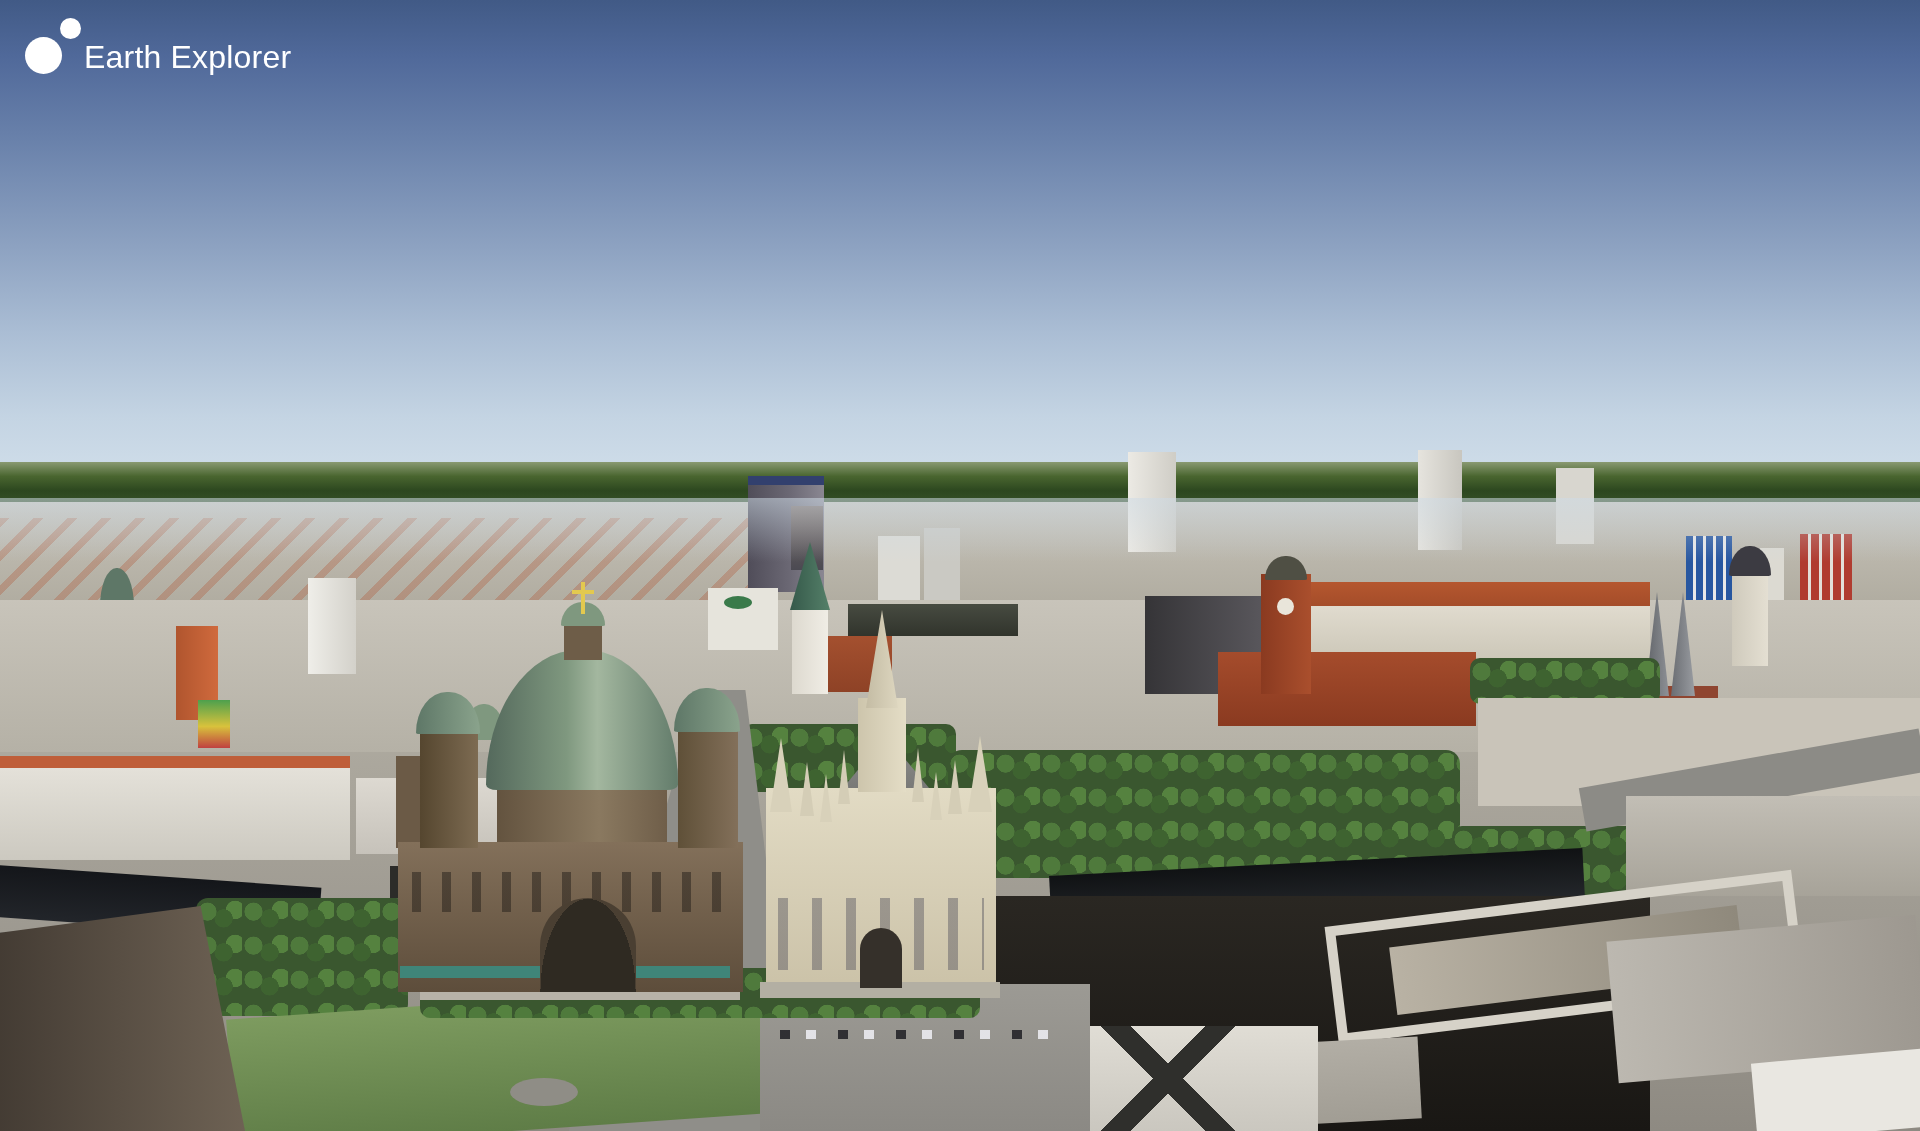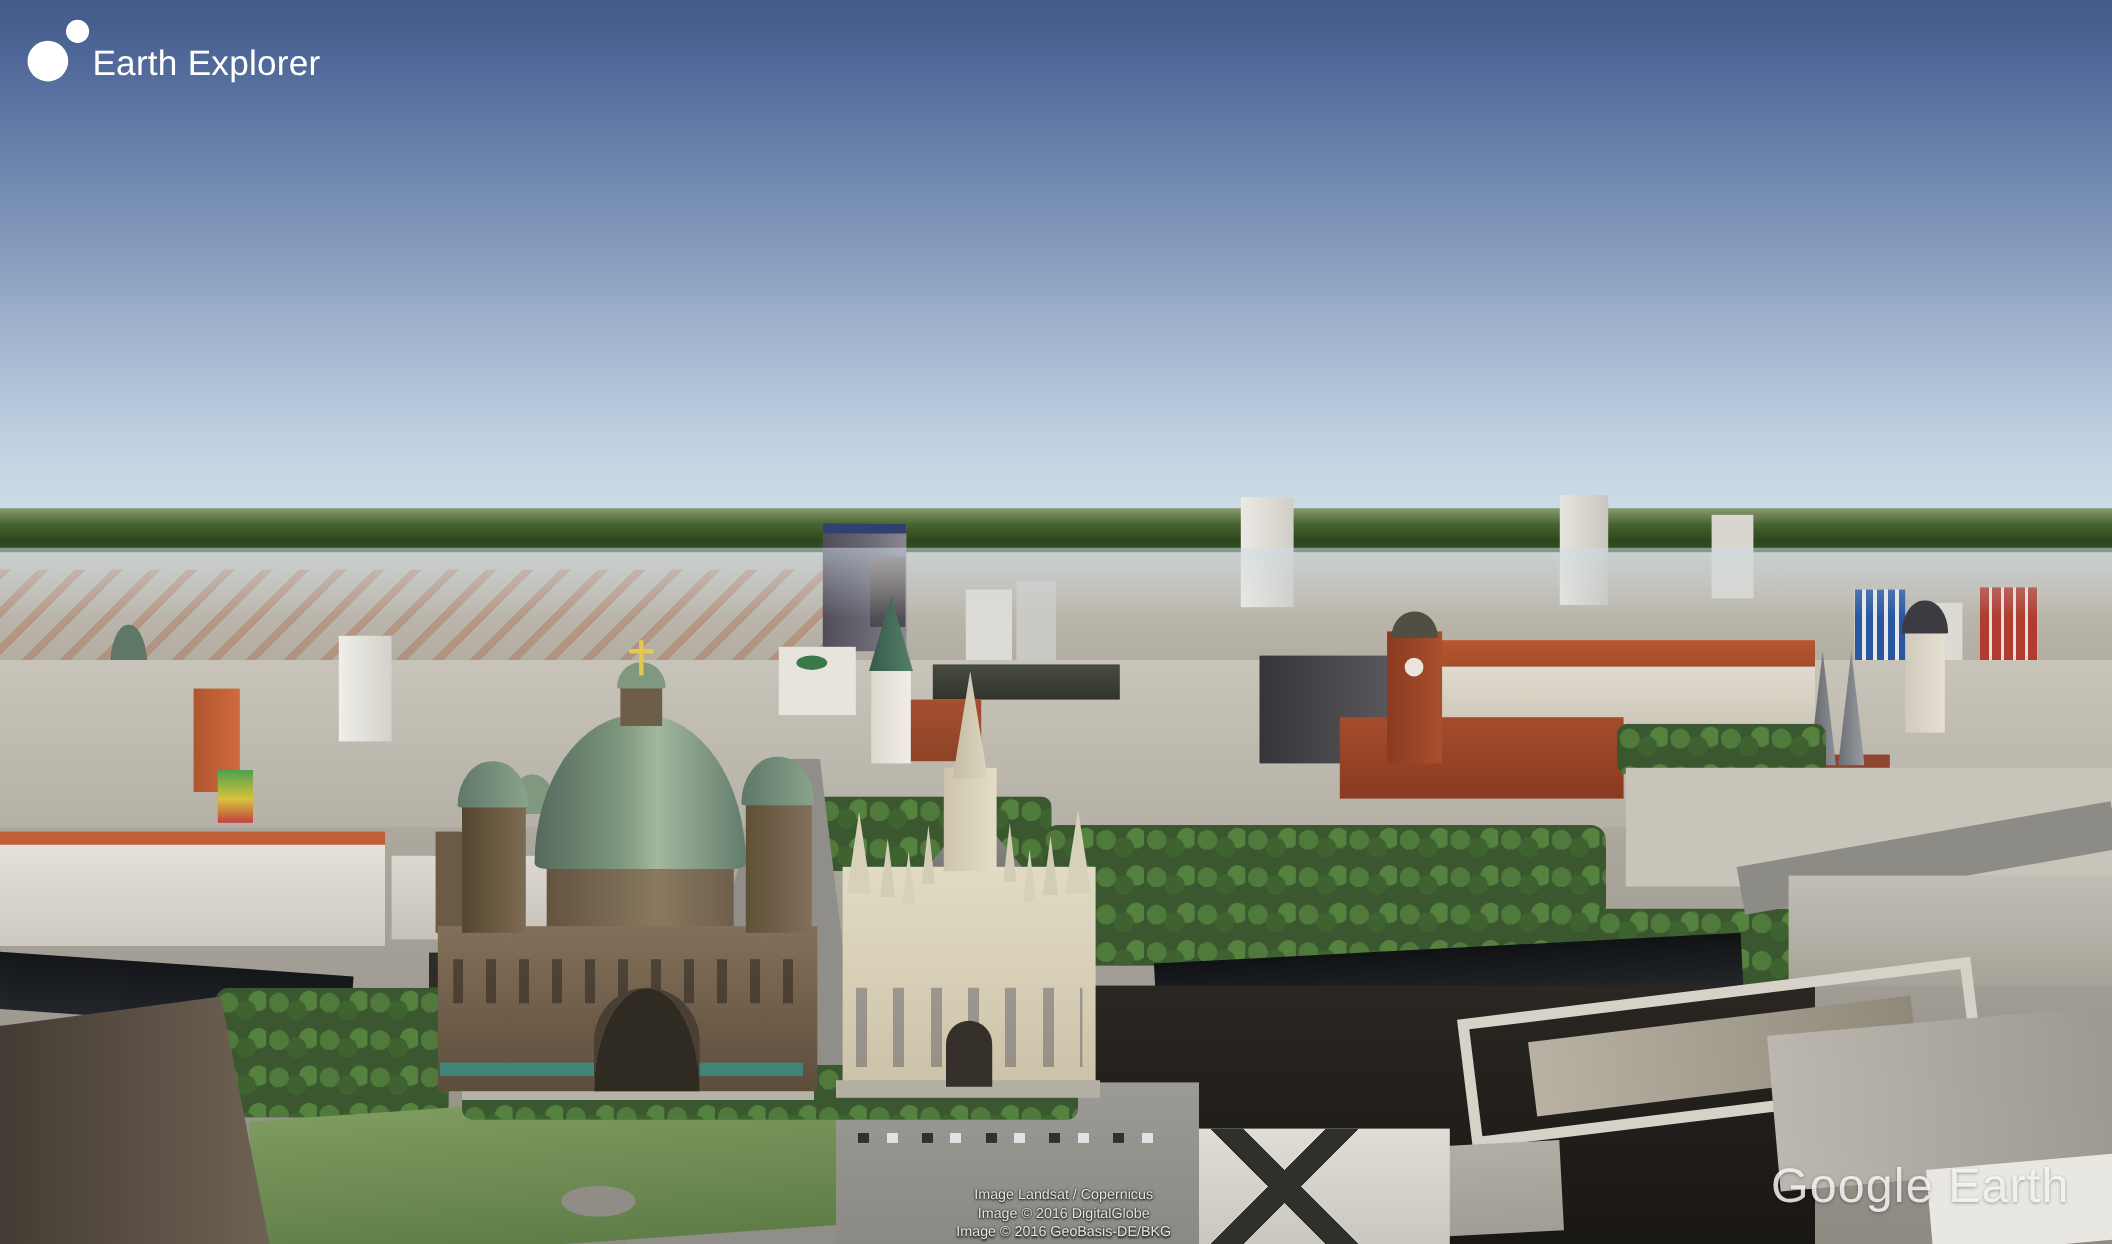--- a/index.html
+++ b/index.html
@@ -61,27 +61,21 @@
   <div id="ground"></div>
 
   <div id="logo">
     <div class="logo-circles">
       <div class="c-big"></div>
       <div class="c-small"></div>
     </div>
     <div class="logo-text">Earth Explorer</div>
   </div>
 
-  <div id="attribution">
-    <div>Image Landsat / Copernicus</div>
-    <div>Image © 2016 DigitalGlobe</div>
-    <div>Image © 2016 GeoBasis-DE/BKG</div>
-  </div>
 
-  <div id="watermark">Google Earth</div>
 <div class="el" style="left: 0px; top: 462px; width: 1920px; height: 48px; background: linear-gradient(rgb(138, 154, 114) 0%, rgb(73, 101, 47) 30%, rgb(44, 71, 31) 60%, rgb(59, 87, 46) 100%); z-index: 1;"></div>
     <div class="el tex-windows" style="left: 0px; top: 502px; width: 1920px; height: 108px; background: linear-gradient(rgb(198, 194, 184), rgb(175, 171, 159)); z-index: 2;"></div>
     <div class="el tex-roofstripes" style="left: 0px; top: 518px; width: 760px; height: 112px; z-index: 3; opacity: 0.55;"></div>
     <div class="el" style="left: 100px; top: 568px; width: 34px; height: 40px; background: rgb(94, 119, 103); z-index: 5; border-radius: 50% 50% 6% 6% / 100% 100% 4% 4%;"></div>
     <div class="el tex-windows" style="left: 1128px; top: 452px; width: 48px; height: 100px; background: linear-gradient(90deg, rgb(236, 234, 228), rgb(207, 205, 198)); z-index: 5;"></div>
     <div class="el tex-windows" style="left: 1418px; top: 450px; width: 44px; height: 100px; background: linear-gradient(90deg, rgb(230, 228, 222), rgb(200, 198, 191)); z-index: 5;"></div>
     <div class="el tex-windows" style="left: 1556px; top: 468px; width: 38px; height: 76px; background: rgb(216, 214, 207); z-index: 5;"></div>
     <div class="el tex-windows" style="left: 878px; top: 536px; width: 42px; height: 66px; background: rgb(220, 219, 213); z-index: 5;"></div>
     <div class="el tex-windows" style="left: 924px; top: 528px; width: 36px; height: 74px; background: rgb(202, 201, 195); z-index: 5;"></div>
     <div class="el tex-windows" style="left: 748px; top: 476px; width: 76px; height: 116px; background: linear-gradient(90deg, rgb(80, 77, 89), rgb(107, 104, 116) 55%, rgb(138, 135, 146)); z-index: 6;"></div>

